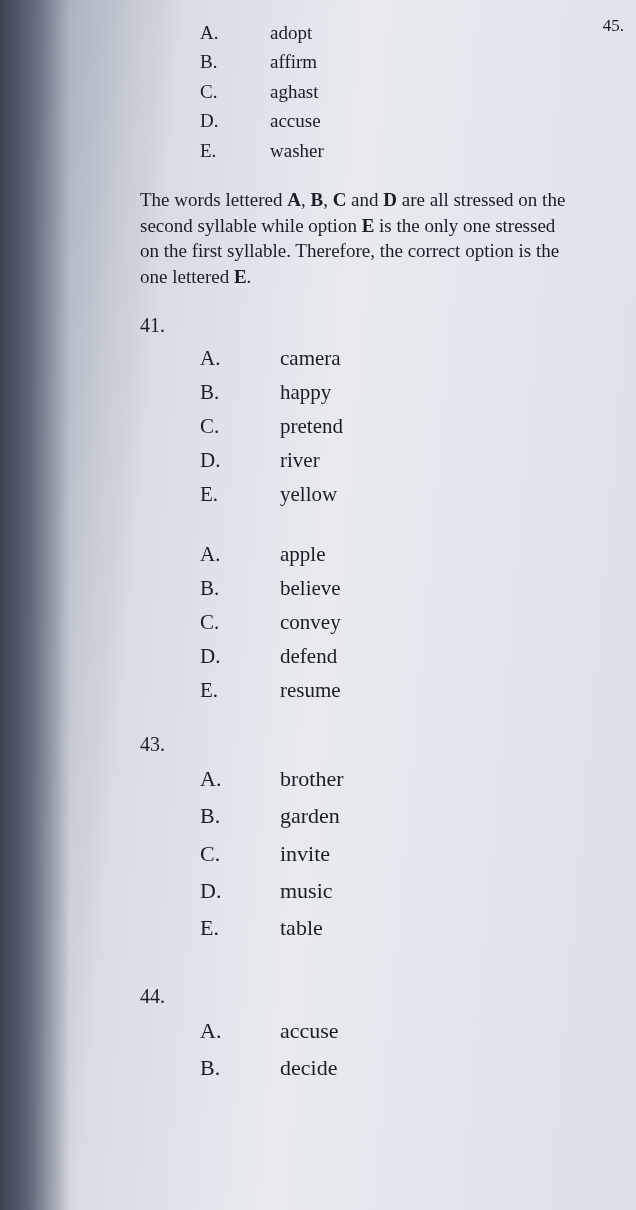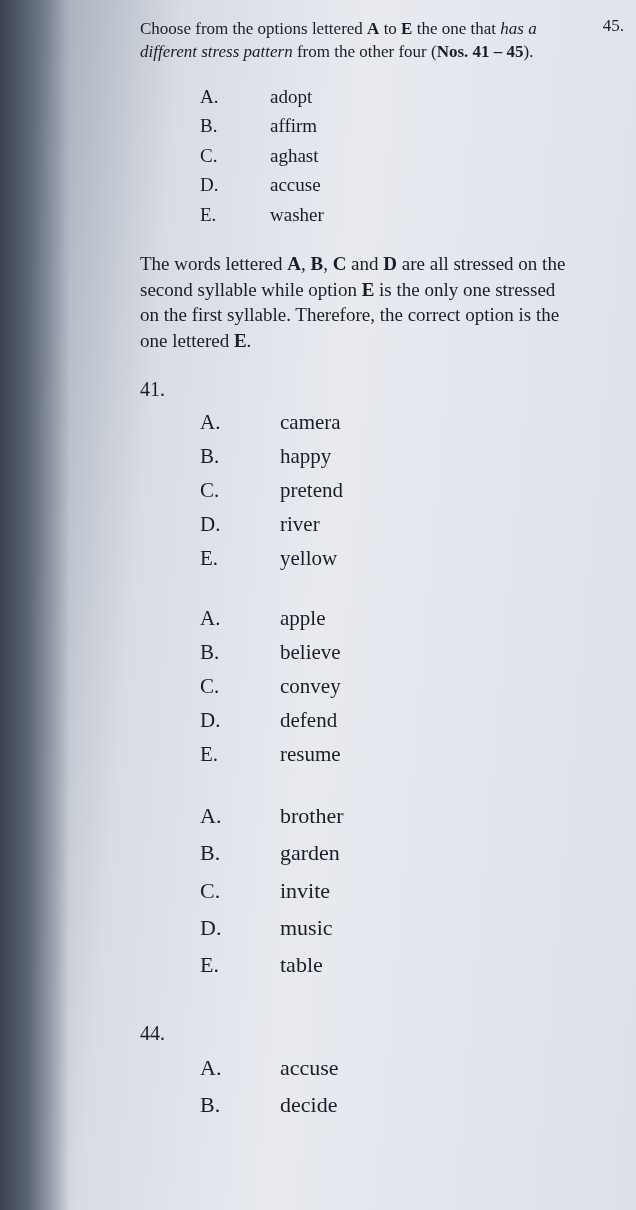--- a/index.html
+++ b/index.html
@@ -81,23 +81,20 @@
     }
   </style>
 </head>
 <body>
 
 <div class="binding-edge"></div>
 <div class="corner-num">45.</div>
 
 <div class="page">
 
-  <div class="instructions">
-    <span>Choose from the options lettered </span><b>A</b><span> to </span><b>E</b><span> the one that </span><span class="italic">has a different stress pattern</span><span> from the other four (</span><b>Nos. 41 – 45</b><span>).</span>
-  </div>
 
 
   <div class="options-block">
     <div class="opt-row">
         <span class="opt-letter">A.</span>
         <span>adopt</span>
       </div>
     <div class="opt-row">
         <span class="opt-letter">B.</span>
         <span>affirm</span>
@@ -165,20 +162,21 @@
           <span>defend</span>
         </div>
       <div class="q-row">
           <span class="q-letter">E.</span>
           <span>resume</span>
         </div>
     </div>
   </div>
 
   <div class="question q43">
+    <div class="q-num">43.</div>
     <div class="q-options">
       <div class="q-row">
           <span class="q-letter">A.</span>
           <span>brother</span>
         </div>
       <div class="q-row">
           <span class="q-letter">B.</span>
           <span>garden</span>
         </div>
       <div class="q-row">

